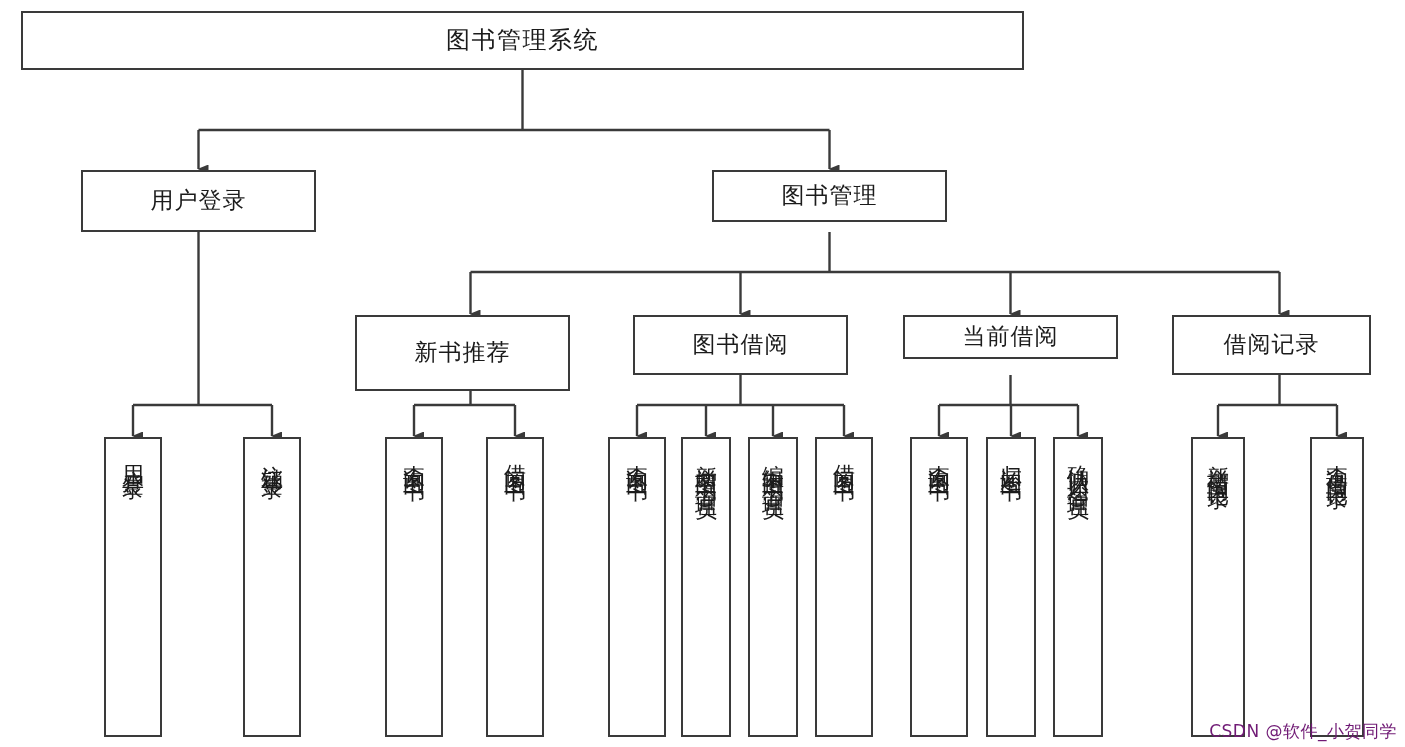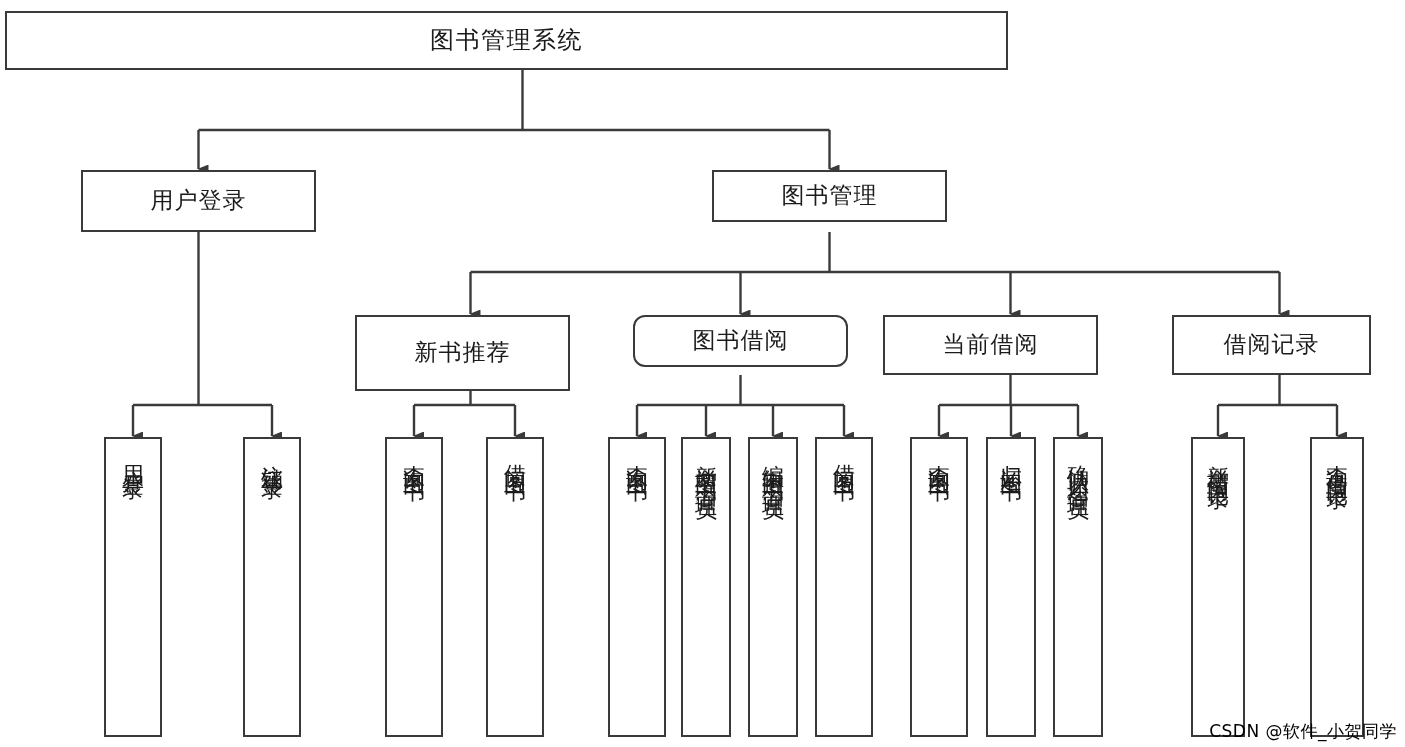--- a/index.html
+++ b/index.html
@@ -65,21 +65,21 @@
     line-height: 1;
     white-space: nowrap;
     transform: none;
   }
   
   #watermark {
     position: absolute;
     right: 8px;
     bottom: 4px;
     font-size: 17px;
-    color: #000000;
+    color: #701a75;
     letter-spacing: 0.5px;
     white-space: nowrap;
     user-select: none;
   }
 </style>
 </head>
 <body>
 
 <div id="canvas">
 
@@ -120,36 +120,36 @@
         <path d="M1011,405 L1011,436" fill="none" stroke="#3a3a3a" stroke-width="2.4" marker-end="url(#arrowhead)"></path>
         <path d="M1078,405 L1078,436" fill="none" stroke="#3a3a3a" stroke-width="2.4" marker-end="url(#arrowhead)"></path>
         <path d="M1279.5,375 L1279.5,405" fill="none" stroke="#3a3a3a" stroke-width="2.4"></path>
         <path d="M1218,405 L1337,405" fill="none" stroke="#3a3a3a" stroke-width="2.4"></path>
         <path d="M1218,405 L1218,436" fill="none" stroke="#3a3a3a" stroke-width="2.4" marker-end="url(#arrowhead)"></path>
         <path d="M1337,405 L1337,436" fill="none" stroke="#3a3a3a" stroke-width="2.4" marker-end="url(#arrowhead)"></path>
       </g>
   </svg>
 
   <div id="nodes">
-      <div class="node horiz root" style="left: 5px; top: 11px; width: 1003px; height: 59px;">
+      <div class="node horiz root" style="left: 21px; top: 11px; width: 1003px; height: 59px;">
         <span class="node-label">图书管理系统</span>
       </div>
       <div class="node horiz" style="left: 81px; top: 170px; width: 235px; height: 62px;">
         <span class="node-label">用户登录</span>
       </div>
       <div class="node horiz" style="left: 712px; top: 170px; width: 235px; height: 52px;">
         <span class="node-label">图书管理</span>
       </div>
       <div class="node horiz" style="left: 355px; top: 315px; width: 215px; height: 76px;">
         <span class="node-label">新书推荐</span>
       </div>
-      <div class="node horiz" style="left: 633px; top: 315px; width: 215px; height: 52px; border-radius: 12px;">
+      <div class="node horiz" style="left: 633px; top: 315px; width: 215px; height: 60px;">
         <span class="node-label">图书借阅</span>
       </div>
-      <div class="node horiz" style="left: 883px; top: 315px; width: 215px; height: 60px;">
+      <div class="node horiz" style="left: 903px; top: 315px; width: 215px; height: 44px;">
         <span class="node-label">当前借阅</span>
       </div>
       <div class="node horiz" style="left: 1172px; top: 315px; width: 199px; height: 60px;">
         <span class="node-label">借阅记录</span>
       </div>
       <div class="node vert" style="left: 104px; top: 437px; width: 58px; height: 300px;">
         <span class="node-label">用户登录</span>
       </div>
       <div class="node vert" style="left: 243px; top: 437px; width: 58px; height: 300px;">
         <span class="node-label">注销登录</span>

